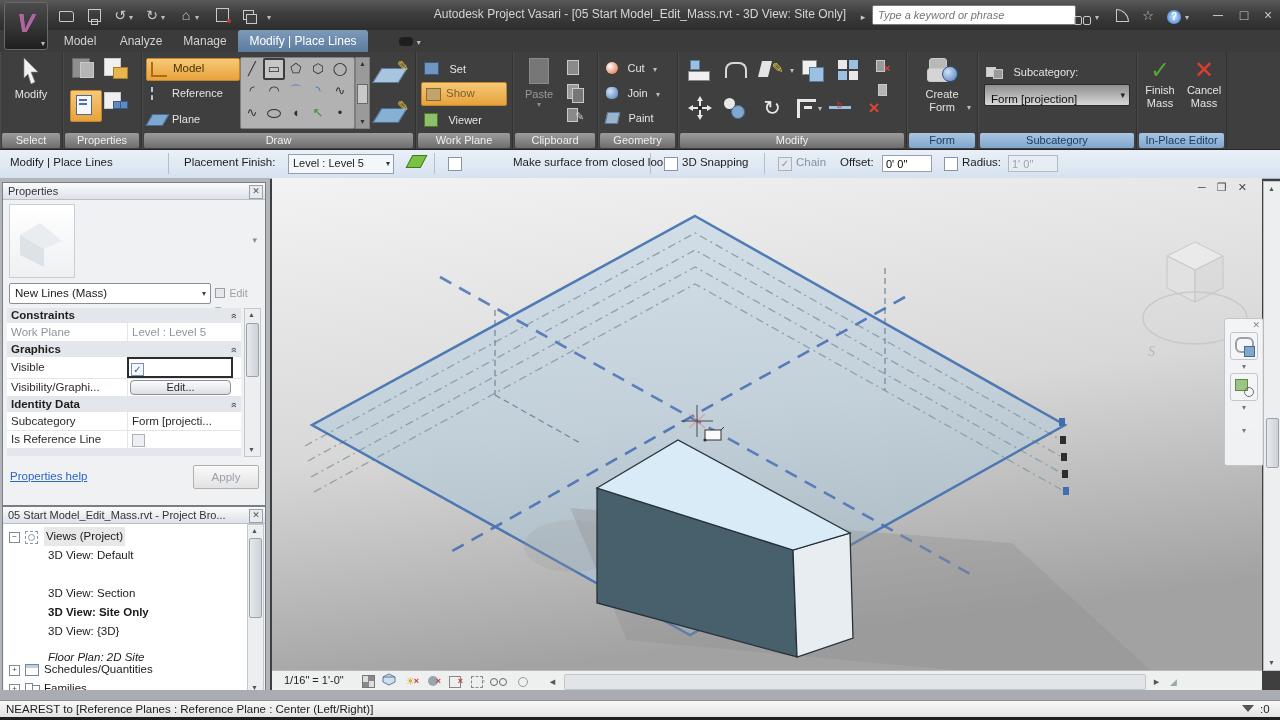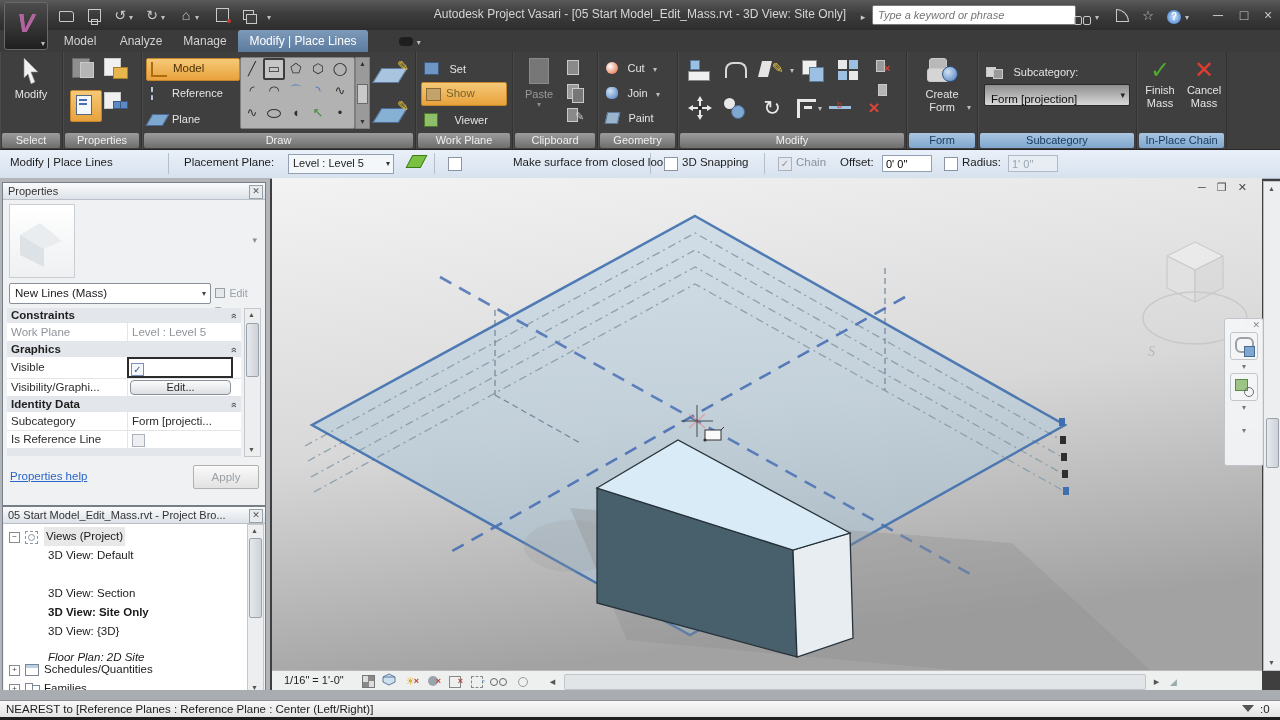--- a/index.html
+++ b/index.html
@@ -183,21 +183,21 @@
       <div style="position:absolute;left:8px;top:7px;height:18px;">
         <span class="csq" style="width:13px;height:11px;background:#6d96c2;border-color:#3c587c;vertical-align:middle;"></span>
         <span class="rlbl" style="margin-left:6px;">Set</span>
       </div>
       <div class="orange" style="position:absolute;left:5px;top:30px;width:84px;height:22px;">
         <span class="csq" style="position:absolute;left:4px;top:5px;width:13px;height:11px;background:#c2a36a;border-color:#8a6a30;"></span>
         <span style="position:absolute;left:24px;top:4px;font-size:11.5px;color:#77622f;">Show</span>
       </div>
       <div style="position:absolute;left:8px;top:58px;height:18px;">
         <span class="csq" style="width:12px;height:12px;background:#8fbf6a;border-color:#4a7a2a;vertical-align:middle;"></span>
-        <span class="rlbl" style="margin-left:12px;">Viewer</span>
+        <span class="rlbl" style="margin-left:6px;">Viewer</span>
       </div>
       <div class="plabel">Work Plane</div>
     </div>
 
     <div class="rpanel" style="left:513px;width:84px;">
       <div style="position:absolute;left:6px;top:4px;width:40px;height:72px;text-align:center;">
         <span class="csq" style="width:18px;height:24px;border-color:#8a8a8a;background:#777;display:inline-block;margin-top:2px;"></span>
         <div style="font-size:11px;color:#9a9a9a;">Paste</div>
         <div class="ddv" style="color:#8a8a8a;">▾</div>
       </div>
@@ -310,28 +310,28 @@
 
     <div class="rpanel" style="left:1137px;width:89px;">
       <div style="position:absolute;left:2px;top:4px;width:42px;height:74px;text-align:center;">
         <span style="font-size:24px;color:#51a82e;font-weight:bold;">✓</span>
         <div class="rlbl" style="line-height:13px;">Finish Mass</div>
       </div>
       <div style="position:absolute;left:46px;top:4px;width:42px;height:74px;text-align:center;">
         <span style="font-size:24px;color:#e03c31;font-weight:bold;">✕</span>
         <div class="rlbl" style="line-height:13px;">Cancel Mass</div>
       </div>
-      <div class="plabel blue">In-Place Chain</div>
+      <div class="plabel blue">In-Place Editor</div>
     </div>
   </div>
 
   <div id="optbar">
     <span style="position:absolute;left:10px;top:6px;">Modify | Place Lines</span>
     <div class="osep" style="left:168px;"></div>
-    <span style="position:absolute;left:184px;top:6px;">Placement Plane:</span>
+    <span style="position:absolute;left:184px;top:6px;">Placement Finish:</span>
     <div style="position:absolute;left:288px;top:4px;width:104px;height:18px;background:#f4f7fa;border:1px solid #93a0b2;">
       <span style="position:absolute;left:4px;top:2px;font-size:11px;">Level : Level 5</span>
       <span style="position:absolute;right:3px;top:4px;font-size:8px;color:#333;">▾</span>
     </div>
     <div style="position:absolute;left:406px;top:5px;width:18px;height:15px;"><span style="display:inline-block;width:13px;height:11px;background:#7ac143;border:1px solid #3f7a1a;transform:skewX(-28deg);margin-left:3px;"></span></div>
     <div class="osep" style="left:434px;"></div>
     <span class="cb" style="left:448px;"></span>
     <span style="position:absolute;left:466px;top:6px;margin-left:47px;">Make surface from closed loops</span>
     <div class="osep" style="left:650px;"></div>
     <span class="cb" style="left:664px;"></span>

